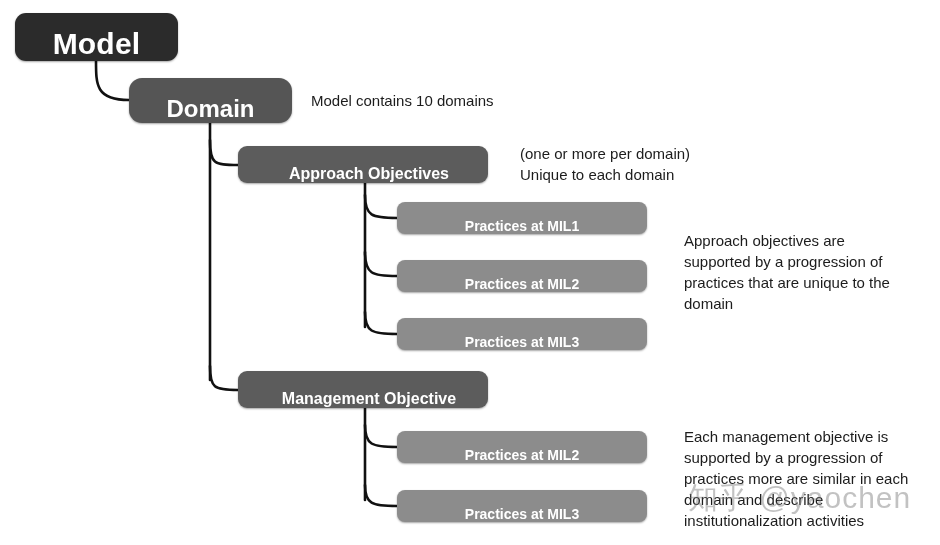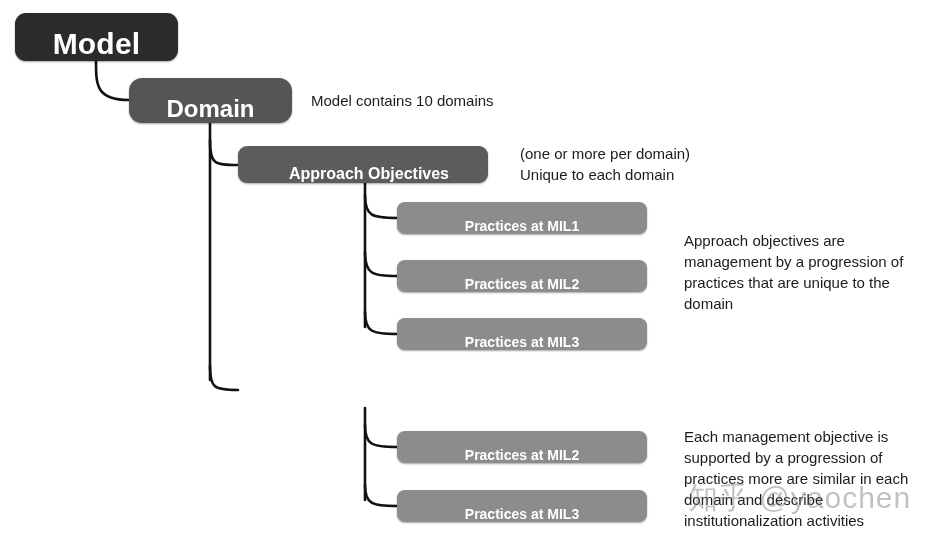--- a/index.html
+++ b/index.html
@@ -155,29 +155,32 @@
   <div class="node node-practice p-a1">
     <span>Practices at MIL1</span>
   </div>
   <div class="node node-practice p-a2">
     <span>Practices at MIL2</span>
   </div>
   <div class="node node-practice p-a3">
     <span>Practices at MIL3</span>
   </div>
 
+  <div class="node node-objective node-management">
+    <span>Management Objective</span>
+  </div>
 
   <div class="node node-practice p-m1">
     <span>Practices at MIL2</span>
   </div>
   <div class="node node-practice p-m2">
     <span>Practices at MIL3</span>
   </div>
 
   <div class="note note-domain">Model contains 10 domains</div>
   <div class="note note-approach-sub">(one or more per domain)
 Unique to each domain</div>
-  <div class="note note-approach-desc">Approach objectives are management by a progression of practices that are unique to the domain</div>
+  <div class="note note-approach-desc">Approach objectives are supported by a progression of practices that are unique to the domain</div>
   <div class="note note-management-desc">Each management objective is supported by a progression of practices more are similar in each domain and describe institutionalization activities</div>
 
   <div id="watermark">知乎 @yaochen</div>
 
 </div>
 
 </body></html>

